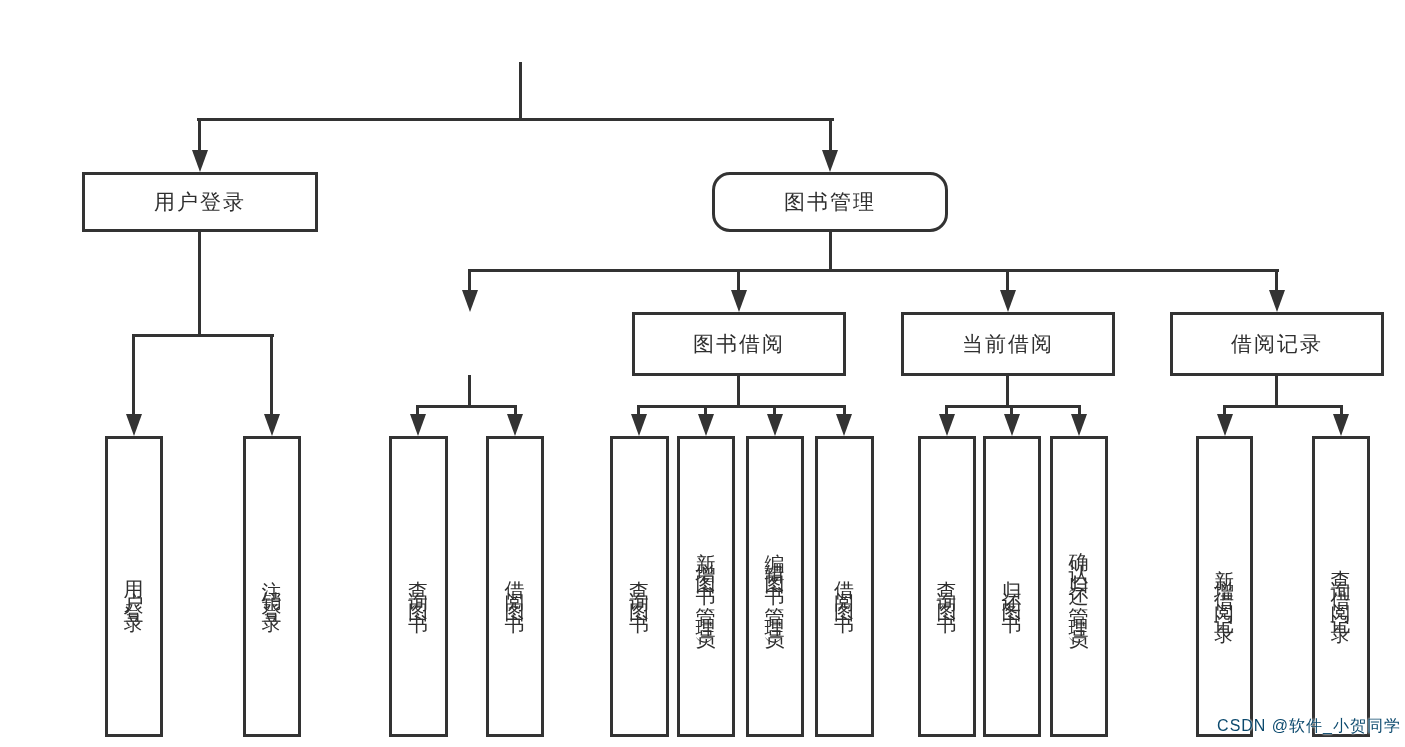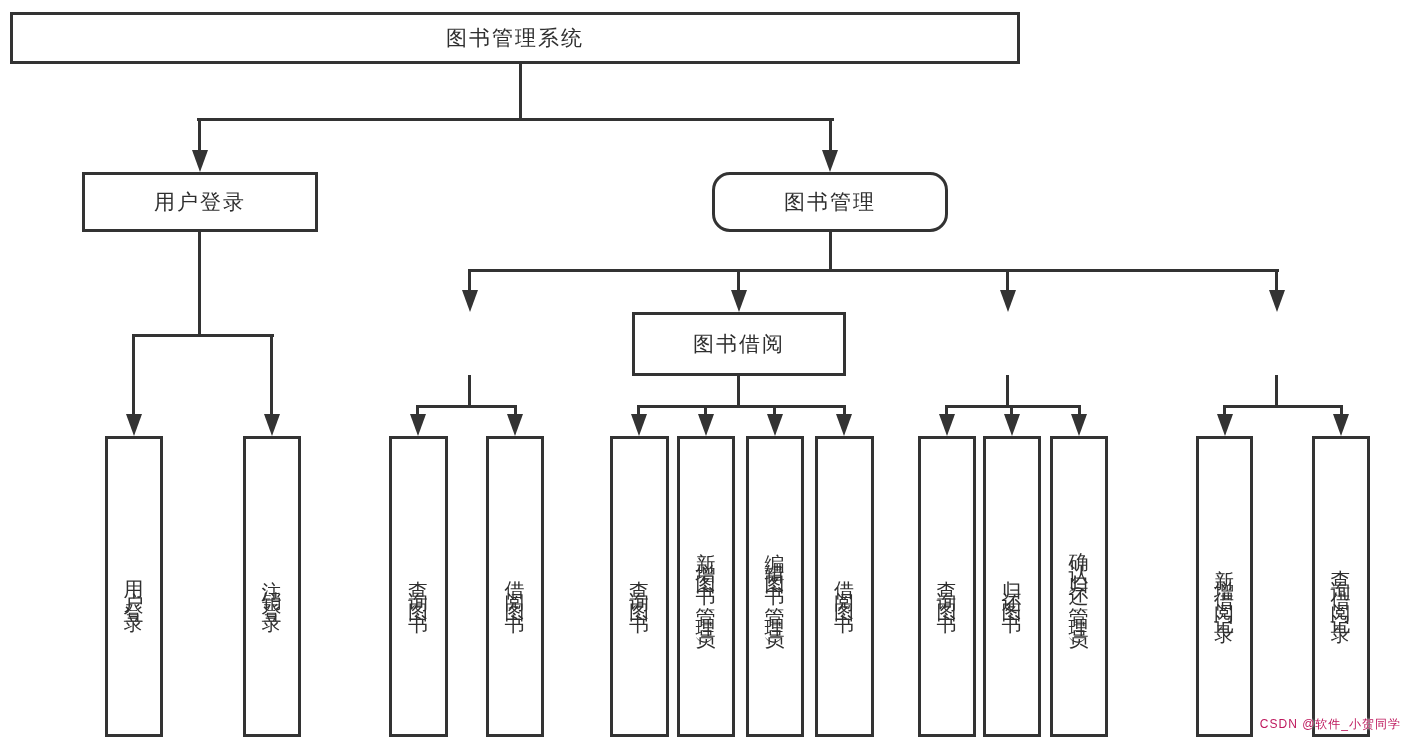--- a/index.html
+++ b/index.html
@@ -20,32 +20,29 @@
   }
   .vl{ position:absolute; width:3px; background:#333333; }
   .hl{ position:absolute; height:3px; background:#333333; }
   .ar{
     position:absolute; width:0; height:0;
     border-left:8px solid transparent; border-right:8px solid transparent;
     border-top:22px solid #333333;
   }
   .watermark{
     position:absolute; top:716px; right:4px; z-index:5;
-    font-size:12px; color:#be185d; letter-spacing:1px;
+    font-size:16px; color:#0c4a6e; letter-spacing:1px;
     text-shadow:0 0 2px #ffffff, 0 0 2px #ffffff; white-space:nowrap;
   }
 </style>
 </head>
 <body>
 
 <div id="stage">
 
-  <div class="box hbox" style="left:10px; top:12px; width:1010px; height:52px;">
-    <span>图书管理系统</span>
-  </div>
 
   <div class="vl" style="left:519px; top:62px; height:57px;"></div>
   <div class="hl" style="left:197px; top:118px; width:637px;"></div>
   <div class="vl" style="left:198px; top:118px; height:34px;"></div>
   <div class="ar" style="left:192px; top:150px;"></div>
   <div class="vl" style="left:829px; top:118px; height:34px;"></div>
   <div class="ar" style="left:822px; top:150px;"></div>
 
   <div class="box hbox" style="left:82px; top:172px; width:236px; height:60px;">
     <span>用户登录</span>
@@ -67,20 +64,26 @@
   <div class="ar" style="left:462px; top:290px;"></div>
   <div class="vl" style="left:737px; top:269px; height:23px;"></div>
   <div class="ar" style="left:731px; top:290px;"></div>
   <div class="vl" style="left:1006px; top:269px; height:23px;"></div>
   <div class="ar" style="left:1000px; top:290px;"></div>
   <div class="vl" style="left:1275px; top:269px; height:23px;"></div>
   <div class="ar" style="left:1269px; top:290px;"></div>
 
   <div class="box hbox" style="left:632px; top:312px; width:214px; height:64px;">
     <span>图书借阅</span>
+  </div>
+  <div class="box hbox" style="left:901px; top:312px; width:214px; height:64px;">
+    <span>当前借阅</span>
+  </div>
+  <div class="box hbox" style="left:1170px; top:312px; width:214px; height:64px;">
+    <span>借阅记录</span>
   </div>
 
   <div class="vl" style="left:468px; top:375px; height:31px;"></div>
   <div class="hl" style="left:417px; top:405px; width:100px;"></div>
   <div class="vl" style="left:416px; top:405px; height:11px;"></div>
   <div class="ar" style="left:410px; top:414px;"></div>
   <div class="vl" style="left:514px; top:405px; height:11px;"></div>
   <div class="ar" style="left:507px; top:414px;"></div>
 
   <div class="vl" style="left:737px; top:375px; height:31px;"></div>

